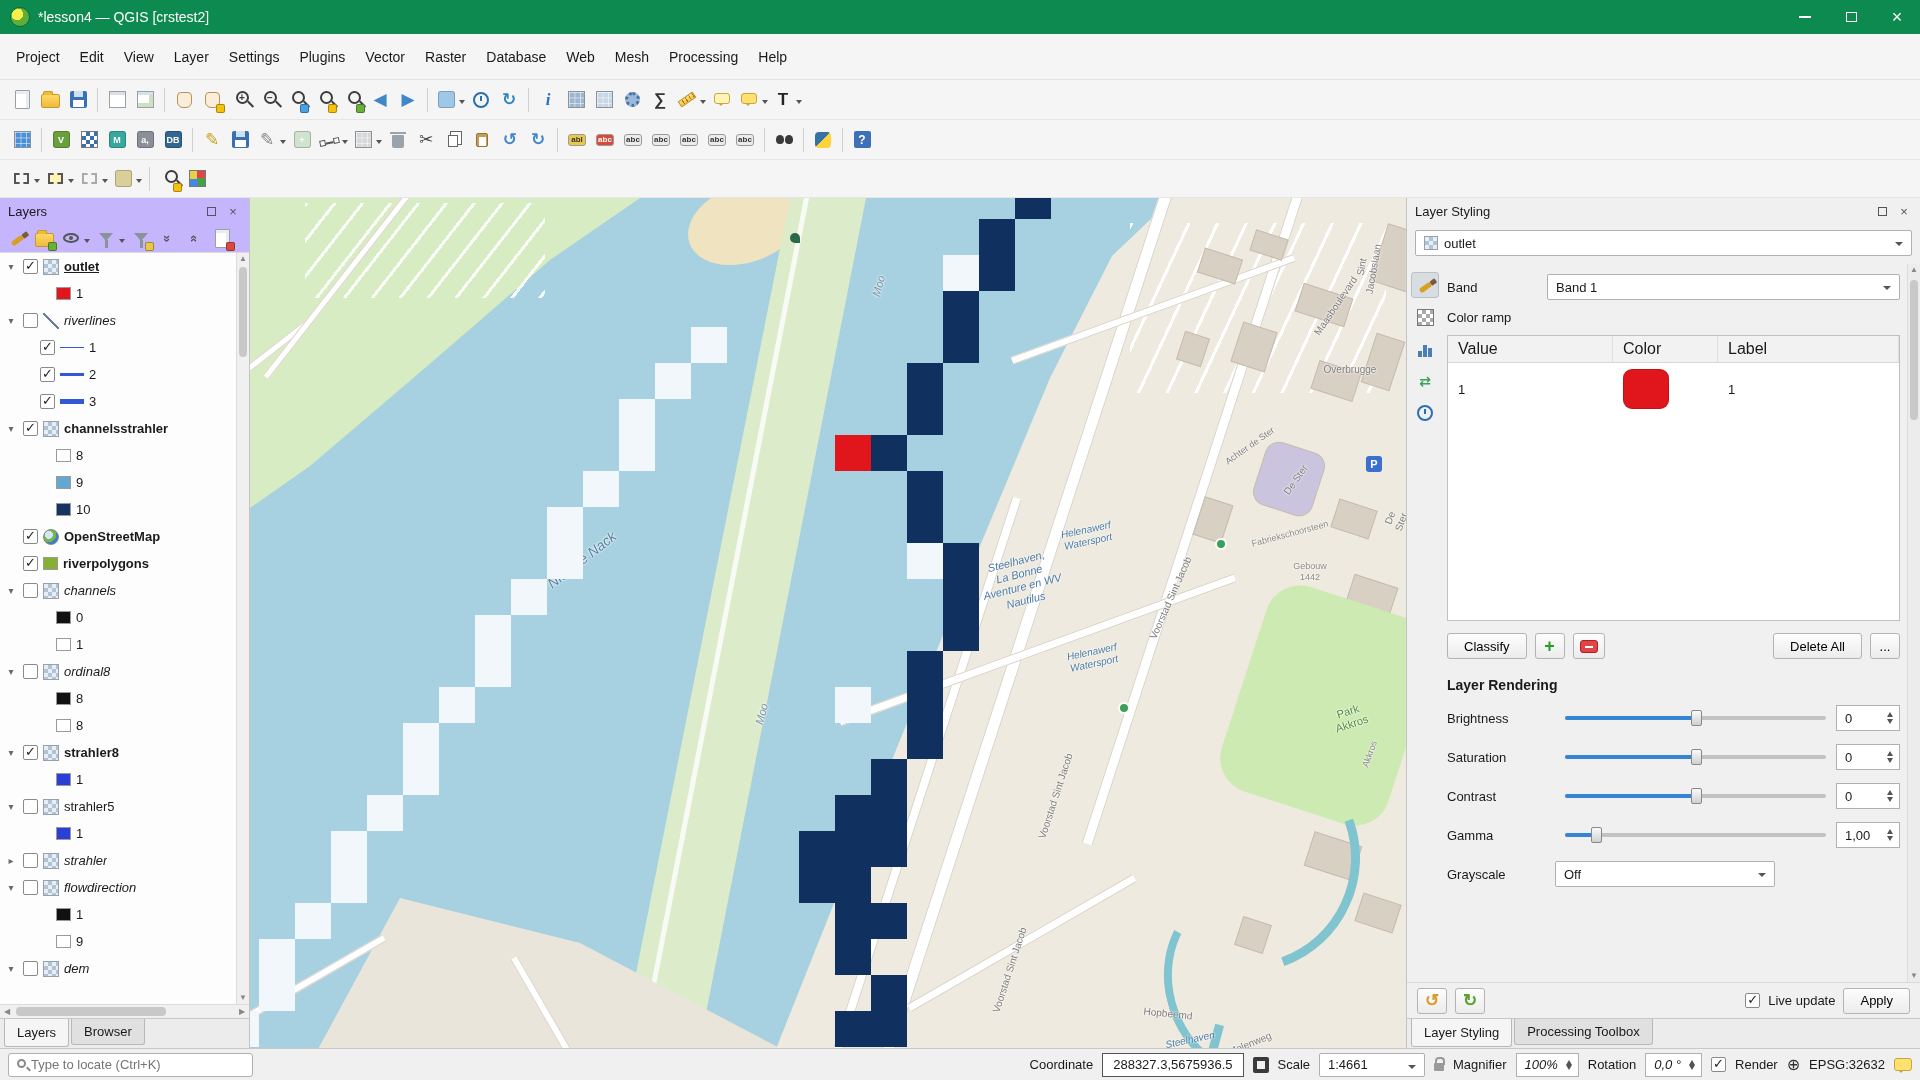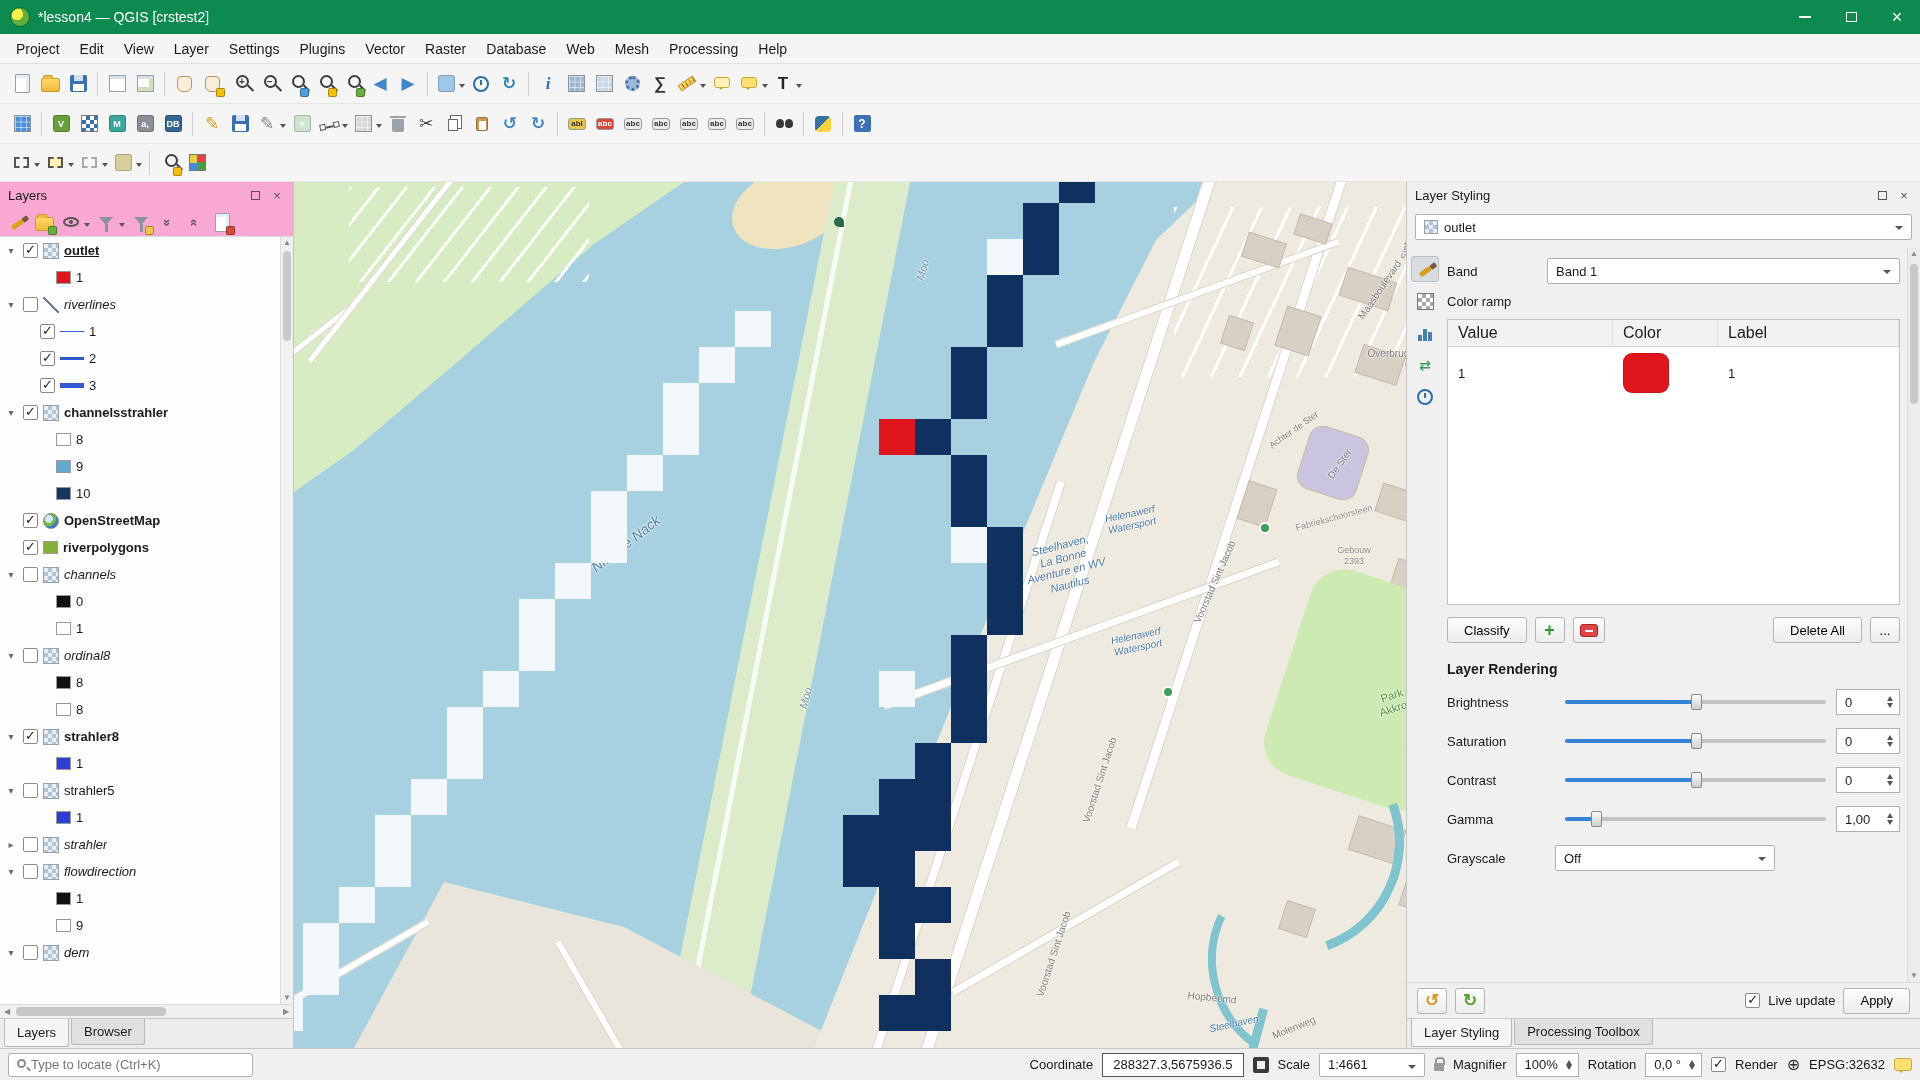--- a/index.html
+++ b/index.html
@@ -12,21 +12,21 @@
   .qgis-logo { width:20px; height:20px; border-radius:50%; margin:0 8px 0 10px;
     background:radial-gradient(circle at 35% 35%, #f7ef4a 0 35%, #5fae3a 36% 100%); border:1px solid #0a6a3c; }
   .titlebar .title { font-size:14px; }
   .win-ctrls { margin-left:auto; display:flex; height:100%; }
   .win-btn { width:46px; height:100%; display:flex; align-items:center; justify-content:center; }
   .wb-min { width:12px; height:2px; background:#fff; }
   .wb-max { width:11px; height:10px; border:1.5px solid #fff; }
   .wb-close { font-size:18px; color:#fff; line-height:1; }
 
   
-  .menubar { height:30px; background:#f5f5f5; display:flex; align-items:center; padding-left:6px; border-bottom:1px solid #e2e2e2; flex:none; }
+  .menubar { height:46px; background:#f5f5f5; display:flex; align-items:center; padding-left:6px; border-bottom:1px solid #e2e2e2; flex:none; }
   .mi { padding:0 10px; font-size:14px; height:24px; display:flex; align-items:center; border-radius:3px; }
 
   
   .tb { background:#f5f5f5; display:flex; align-items:center; padding-left:8px; flex:none; border-bottom:1px solid #e6e6e6; }
   #tb1,#tb2 { height:40px; } #tb3 { height:38px; }
   .tbsep { width:1px; height:24px; background:#d0d0d0; margin:0 5px; flex:none; }
   .tbi { height:30px; min-width:28px; display:flex; align-items:center; justify-content:center; padding:0 2px; border-radius:3px; flex:none; }
   .ic { position:relative; display:flex; align-items:center; justify-content:center; width:22px; height:22px; }
   .badge { position:absolute; right:-2px; bottom:-2px; width:9px; height:9px; border-radius:2px; border:1px solid rgba(0,0,0,.3); }
   .dd { width:0; height:0; border:3px solid transparent; border-top:4px solid #555; margin:8px 0 0 2px; }
@@ -85,21 +85,21 @@
   .k-swap { font-size:14px; color:#3da05a; font-weight:bold; }
   .k-vline { width:16px; height:16px; background:linear-gradient(to top right,transparent 44%,#6a7fa0 44%,#6a7fa0 56%,transparent 56%); }
   .k-osm { width:16px; height:16px; border-radius:50%; background:radial-gradient(circle at 35% 35%,#cfe8f8 0 30%,#7ab54a 31% 55%,#3a7fc8 56%); border:1px solid #888; }
   .k-raster { width:16px; height:16px; border:1px solid #98a0a8; background:repeating-conic-gradient(#b0c4d8 0 25%, #e8eef4 0 50%); background-size:8px 8px; }
   .k-raster.sm { width:14px; height:14px; flex:none; }
 
   
   .main { flex:1; display:flex; min-height:0; }
 
   
-  .lpanel { width:294px; flex:none; background:#f9a8d4; border-right:1px solid #c4c4c4; display:flex; flex-direction:column; }
+  .lpanel { width:250px; flex:none; background:#c4b5fd; border-right:1px solid #c4c4c4; display:flex; flex-direction:column; }
   .rpanel { width:514px; flex:none; background:#f0f0f0; border-left:1px solid #c4c4c4; display:flex; flex-direction:column; }
   .p-header { height:26px; display:flex; align-items:center; padding:0 8px; flex:none; }
   .p-header .ttl { font-size:13px; }
   .ph-icons { margin-left:auto; display:flex; gap:6px; align-items:center; }
   .ph-ic { width:16px; height:16px; display:flex; align-items:center; justify-content:center; color:#555; font-size:13px; }
   .ph-float { width:9px; height:9px; border:1.5px solid #555; }
   .p-tabs { height:30px; display:flex; align-items:flex-start; gap:2px; padding:0 4px; flex:none; background:#ececec; border-top:1px solid #c8c8c8; }
   .tab { height:26px; padding:0 12px; display:flex; align-items:center; font-size:13px; border:1px solid #b8b8b8; border-top:none; background:#e0e0e0; border-radius:0 0 3px 3px; }
   .tab.active { background:#f5f5f5; height:28px; }
 
@@ -188,21 +188,21 @@
   
   .statusbar { height:32px; flex:none; background:#f0f0f0; border-top:1px solid #c8c8c8; display:flex; align-items:center; gap:9px; padding:0 8px; }
   .locate { display:flex; align-items:center; gap:6px; background:#fff; border:1px solid #b0b0b0; border-radius:3px; height:24px; padding:0 8px; width:245px; }
   .locate input { border:none; outline:none; flex:1; font-size:13px; font-family:inherit; background:transparent; }
   .mag-s { width:9px; height:9px; border:2px solid #8a8a8a; border-radius:50%; position:relative; flex:none; margin:-3px -1px 0 0; }
   .mag-s::after { content:""; position:absolute; width:2px; height:5px; background:#8a8a8a; left:7px; top:7px; transform:rotate(-45deg); transform-origin:top left; }
   .flex1 { flex:1; }
   .sb-label { font-size:13px; }
   .sb-box { background:#fff; border:1px solid #555; height:24px; display:flex; align-items:center; padding:0 10px; font-size:13px; }
   .sb-combo { height:24px; width:106px; }
-  .spin.sb { height:24px; }
+  .spin.sb { height:24px;font-style:italic; }
   .k-extent { width:16px; height:16px; background:#3a3a3a; border-radius:2px; position:relative; }
   .k-extent::after { content:""; position:absolute; inset:4px; background:#f0f0f0; }
   .k-lock { width:10px; height:8px; background:#9a9a9a; border-radius:1px; position:relative; margin-top:5px; }
   .k-lock::before { content:""; position:absolute; left:1px; top:-6px; width:6px; height:6px; border:2px solid #9a9a9a; border-bottom:none; border-radius:4px 4px 0 0; }
   .crs-ic { font-size:16px; color:#333; }
   .k-msg { width:18px; height:13px; background:#ffe070; border:1px solid #c8a83a; border-radius:3px; position:relative; }
   .k-msg::after { content:""; position:absolute; left:3px; bottom:-6px; border:3px solid transparent; border-top-color:#c8a83a; }
 </style>
 </head>
 <body>
@@ -852,21 +852,21 @@
           <div class="mlabel" style="left: 921px; top: 400px; font-size: 10px; color: rgb(125, 125, 125); transform: translate(-50%, -50%) rotate(-66deg);">Voorstad Sint Jacob</div>
           <div class="mlabel" style="left: 760px; top: 772px; font-size: 10px; color: rgb(125, 125, 125); transform: translate(-50%, -50%) rotate(-72deg);">Voorstad Sint Jacob</div>
           <div class="mlabel" style="left: 1086px; top: 108px; font-size: 10px; color: rgb(125, 125, 125); transform: translate(-50%, -50%) rotate(-56deg);">Maasboulevard</div>
           <div class="mlabel" style="left: 1118px; top: 70px; font-size: 10px; color: rgb(125, 125, 125); transform: translate(-50%, -50%) rotate(-80deg);">Sint Jacobslaan</div>
           <div class="mlabel" style="left: 1100px; top: 172px; font-size: 10px; color: rgb(125, 125, 125); transform: translate(-50%, -50%) rotate(0deg);">Overbrugge</div>
           <div class="mlabel" style="left: 1000px; top: 248px; font-size: 9px; color: rgb(125, 125, 125); transform: translate(-50%, -50%) rotate(-35deg);">Achter de Ster</div>
           <div class="mlabel" style="left: 1046px; top: 282px; font-size: 10px; color: rgb(125, 125, 125); transform: translate(-50%, -50%) rotate(-55deg);">De Ster</div>
           <div class="mlabel" style="left: 1146px; top: 322px; font-size: 10px; color: rgb(125, 125, 125); transform: translate(-50%, -50%) rotate(-70deg);">De Ster</div>
           <div class="mlabel" style="left: 1040px; top: 336px; font-size: 9px; color: rgb(138, 138, 138); transform: translate(-50%, -50%) rotate(-15deg);">Fabriekschoorsteen</div>
           <div class="mlabel" style="left: 1060px; top: 374px; font-size: 9px; color: rgb(138, 138, 138); transform: translate(-50%, -50%) rotate(0deg);">Gebouw
-2393</div>
+1442</div>
           <div class="mlabel" style="left: 1120px; top: 556px; font-size: 9px; color: rgb(138, 138, 138); transform: translate(-50%, -50%) rotate(-70deg);">Akkros</div>
           <div class="mlabel" style="left: 918px; top: 816px; font-size: 10px; color: rgb(125, 125, 125); transform: translate(-50%, -50%) rotate(6deg);">Hopbeemd</div>
           <div class="mlabel" style="left: 1000px; top: 846px; font-size: 10px; color: rgb(125, 125, 125); transform: translate(-50%, -50%) rotate(-22deg);">Molenweg</div>
           <div class="mlabel" style="left: 940px; top: 842px; font-size: 10px; color: rgb(74, 123, 166); transform: translate(-50%, -50%) rotate(-12deg); font-style: italic;">Steelhaven</div>
         </div>
       <div id="m-pois" style="position:absolute;inset:0">
           <div class="poi-p" style="position: absolute; left: 1116px; top: 258px;">P</div>
           <div class="poi-g" style="position: absolute; left: 965px; top: 340px;"></div>
           <div class="poi-g" style="position: absolute; left: 868px; top: 504px;"></div>
           <div class="poi-s" style="position: absolute; left: 540px; top: 35px;"></div>

